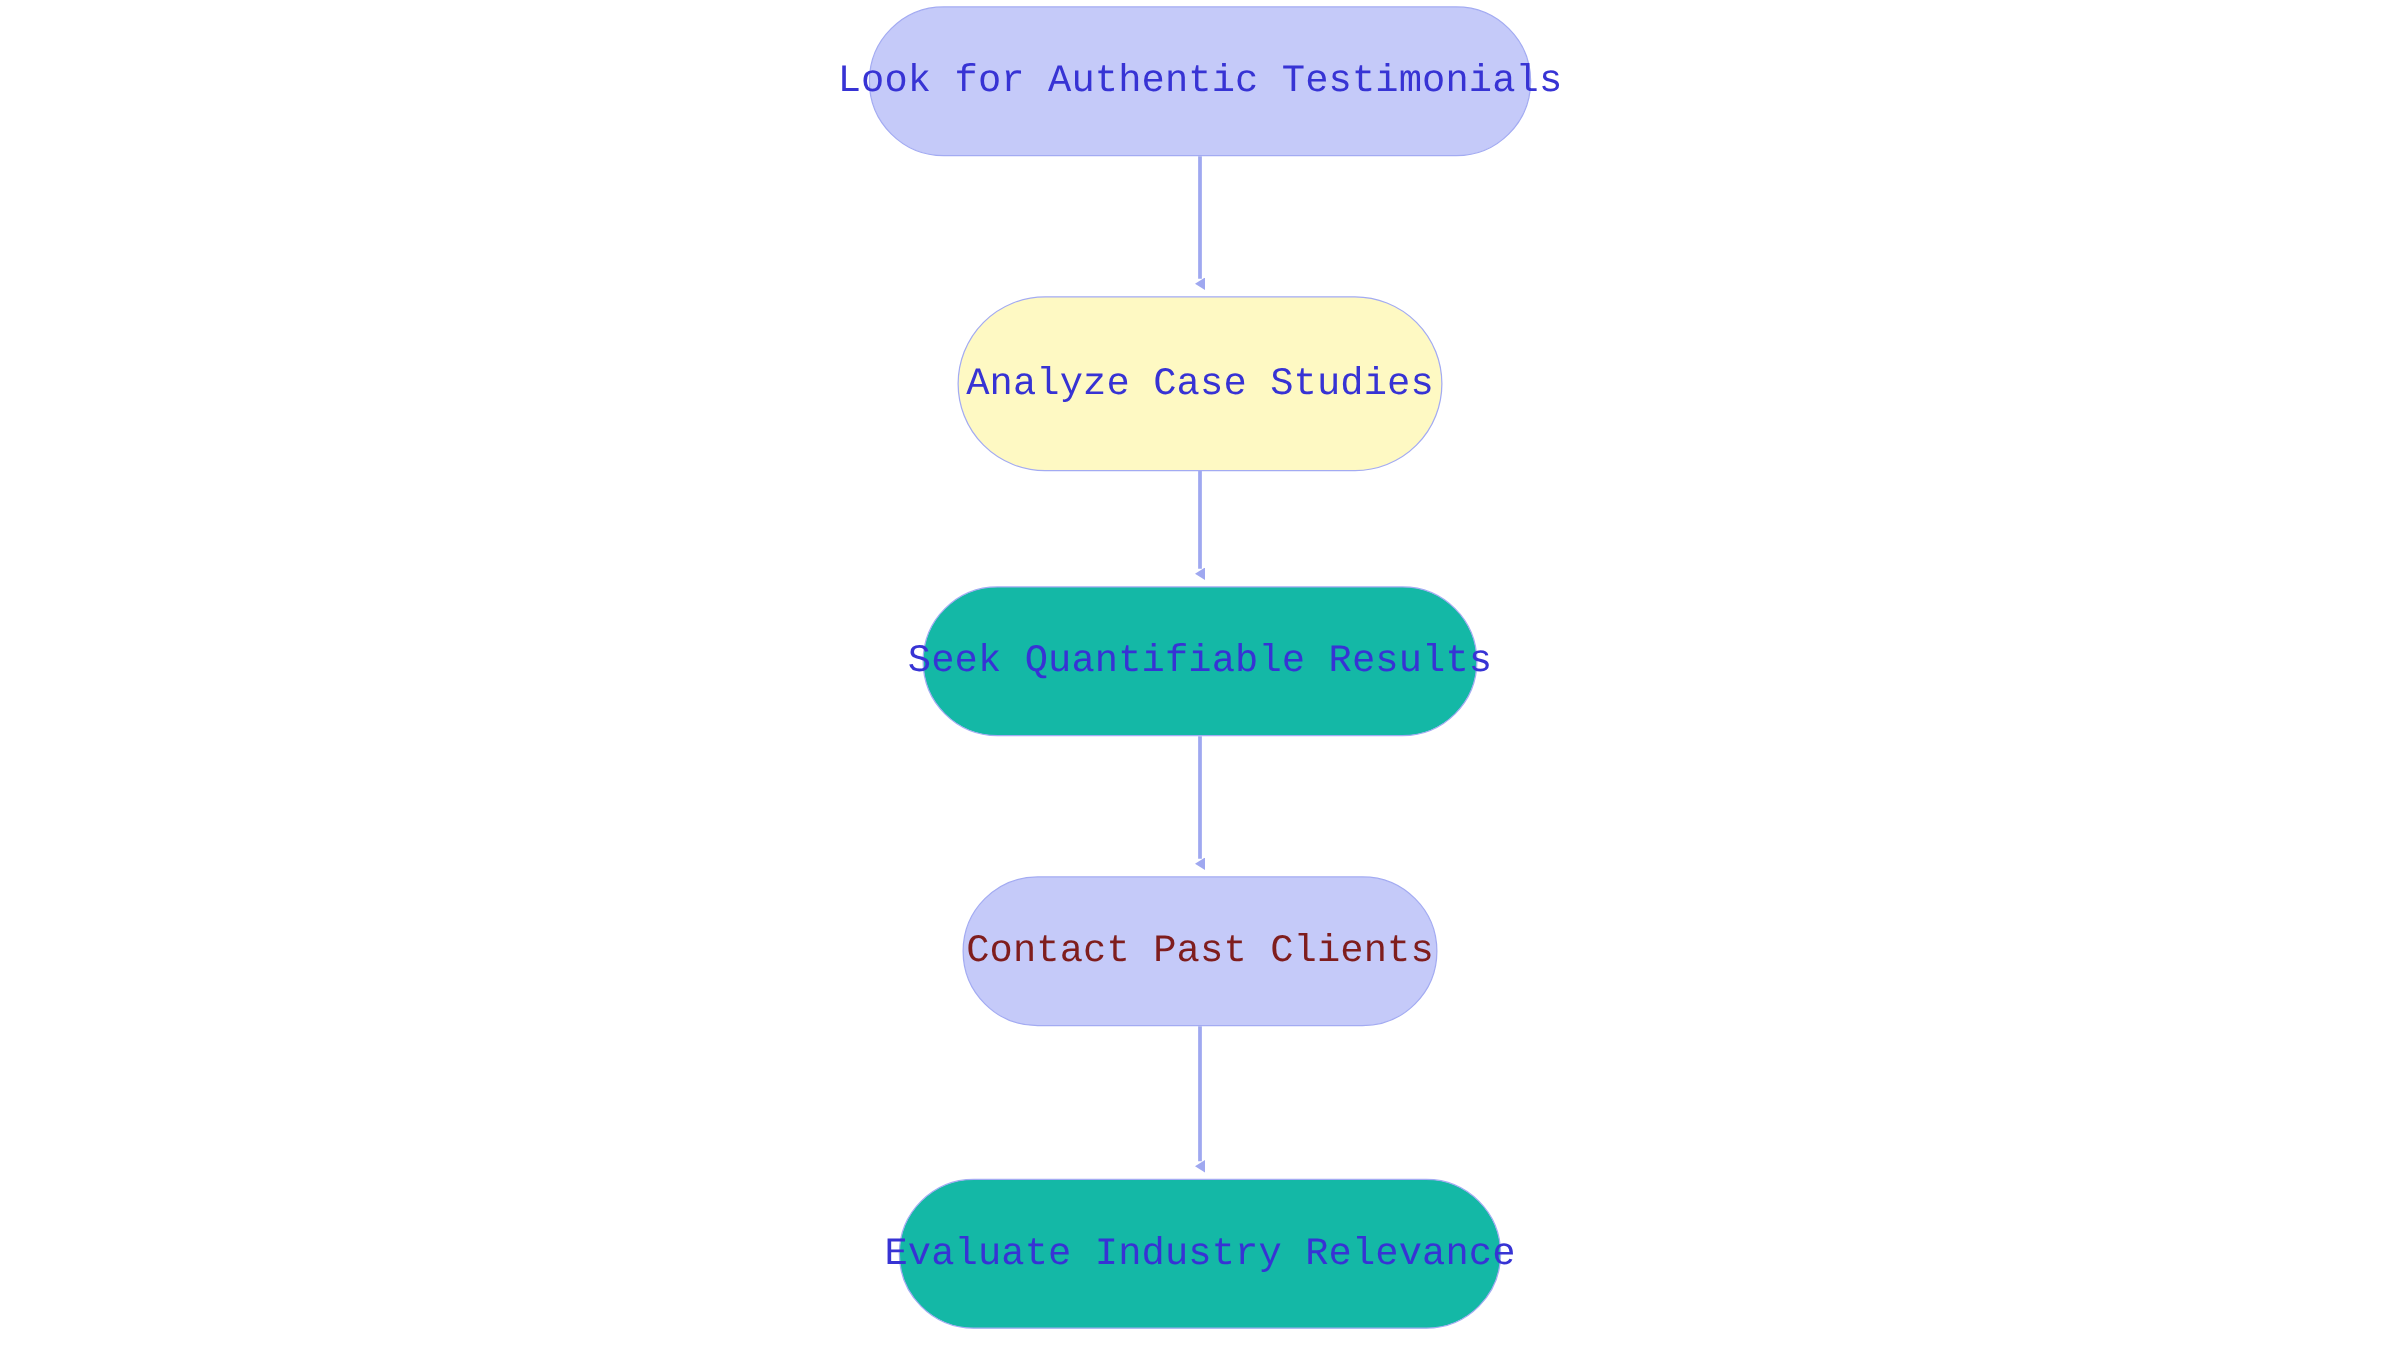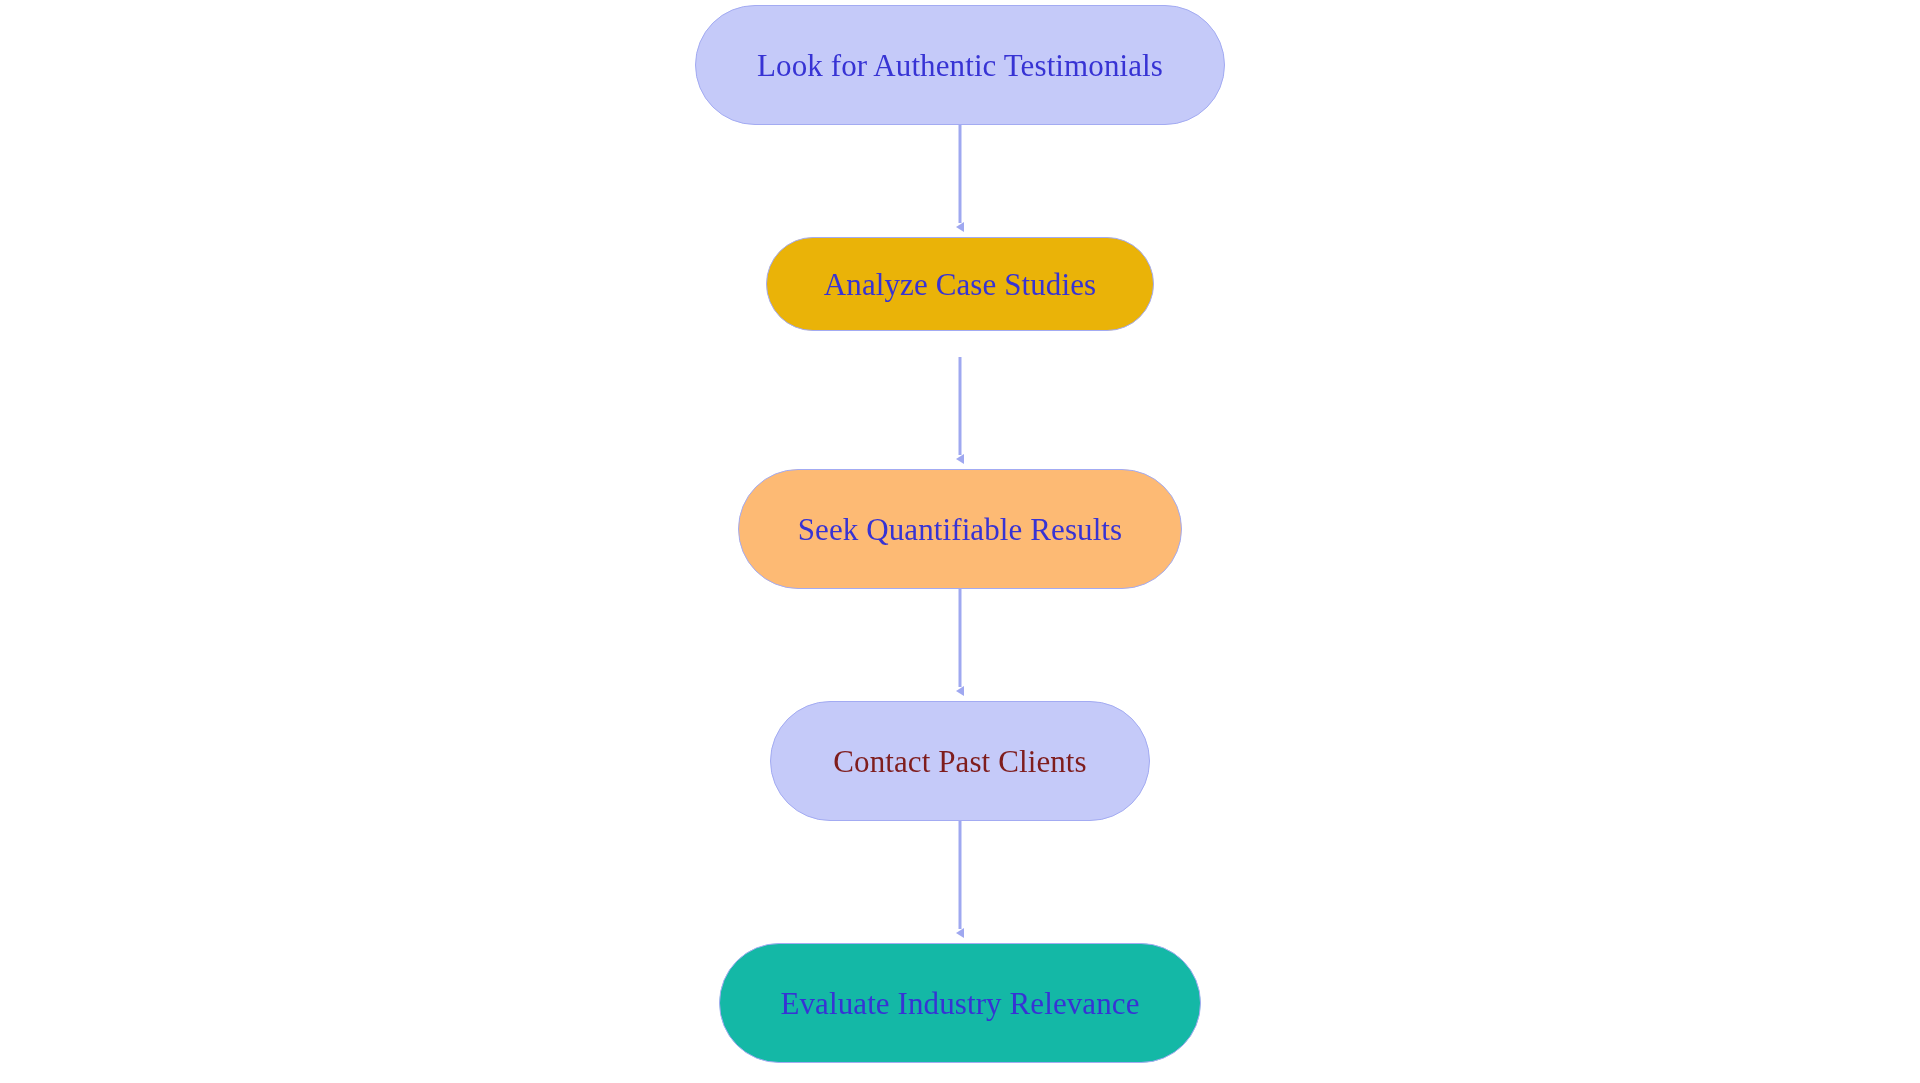--- a/index.html
+++ b/index.html
@@ -33,21 +33,21 @@
     display: flex;
     align-items: center;
     justify-content: center;
     background: #c5caf9;
     border: 1.6px solid #a3abf2;
     border-radius: 9999px;
     transform: translateX(-50%);
   }
   .node-label {
     color: #3733d4;
-    font-family: Liberation Serif, serif;
+    font-family: Liberation Mono, monospace;
     font-size: 31px;
     font-weight: 400;
     letter-spacing: 0.1px;
     white-space: nowrap;
     line-height: 1;
     text-align: center;
   }
 </style>
 </head>
 <body>
@@ -65,25 +65,25 @@
         <line x1="960" y1="357" x2="960" y2="455" stroke="#9fa8f0" stroke-width="3" marker-end="url(#arrowhead)"></line>
         <line x1="960" y1="589" x2="960" y2="687" stroke="#9fa8f0" stroke-width="3" marker-end="url(#arrowhead)"></line>
         <line x1="960" y1="821" x2="960" y2="929" stroke="#9fa8f0" stroke-width="3" marker-end="url(#arrowhead)"></line>
       </g>
   </svg>
 
   <div class="node" style="left: 960px; top: 5px; width: 530px; height: 120px; background: rgb(197, 202, 249); border-color: rgb(163, 171, 242);">
     <span class="node-label" style="color: rgb(55, 51, 212);">Look for Authentic Testimonials</span>
   </div>
 
-  <div class="node" style="left: 960px; top: 237px; width: 388px; height: 94px; background: #eab308; border-color: rgb(163, 171, 242);">
+  <div class="node" style="left: 960px; top: 237px; width: 388px; height: 140px; background: #fef9c3; border-color: rgb(163, 171, 242);">
     <span class="node-label" style="color: rgb(55, 51, 212);">Analyze Case Studies</span>
   </div>
 
-  <div class="node" style="left: 960px; top: 469px; width: 444px; height: 120px; background: #fdba74; border-color: rgb(163, 171, 242);">
+  <div class="node" style="left: 960px; top: 469px; width: 444px; height: 120px; background: #14b8a6; border-color: rgb(163, 171, 242);">
     <span class="node-label" style="color: rgb(55, 51, 212);">Seek Quantifiable Results</span>
   </div>
 
   <div class="node" style="left: 960px; top: 701px; width: 380px; height: 120px; background: rgb(197, 202, 249); border-color: rgb(163, 171, 242);">
     <span class="node-label" style="color: #7f1d1d;">Contact Past Clients</span>
   </div>
 
   <div class="node" style="left: 960px; top: 943px; width: 482px; height: 120px; background: #14b8a6; border-color: rgb(163, 171, 242);">
     <span class="node-label" style="color: rgb(55, 51, 212);">Evaluate Industry Relevance</span>
   </div>

